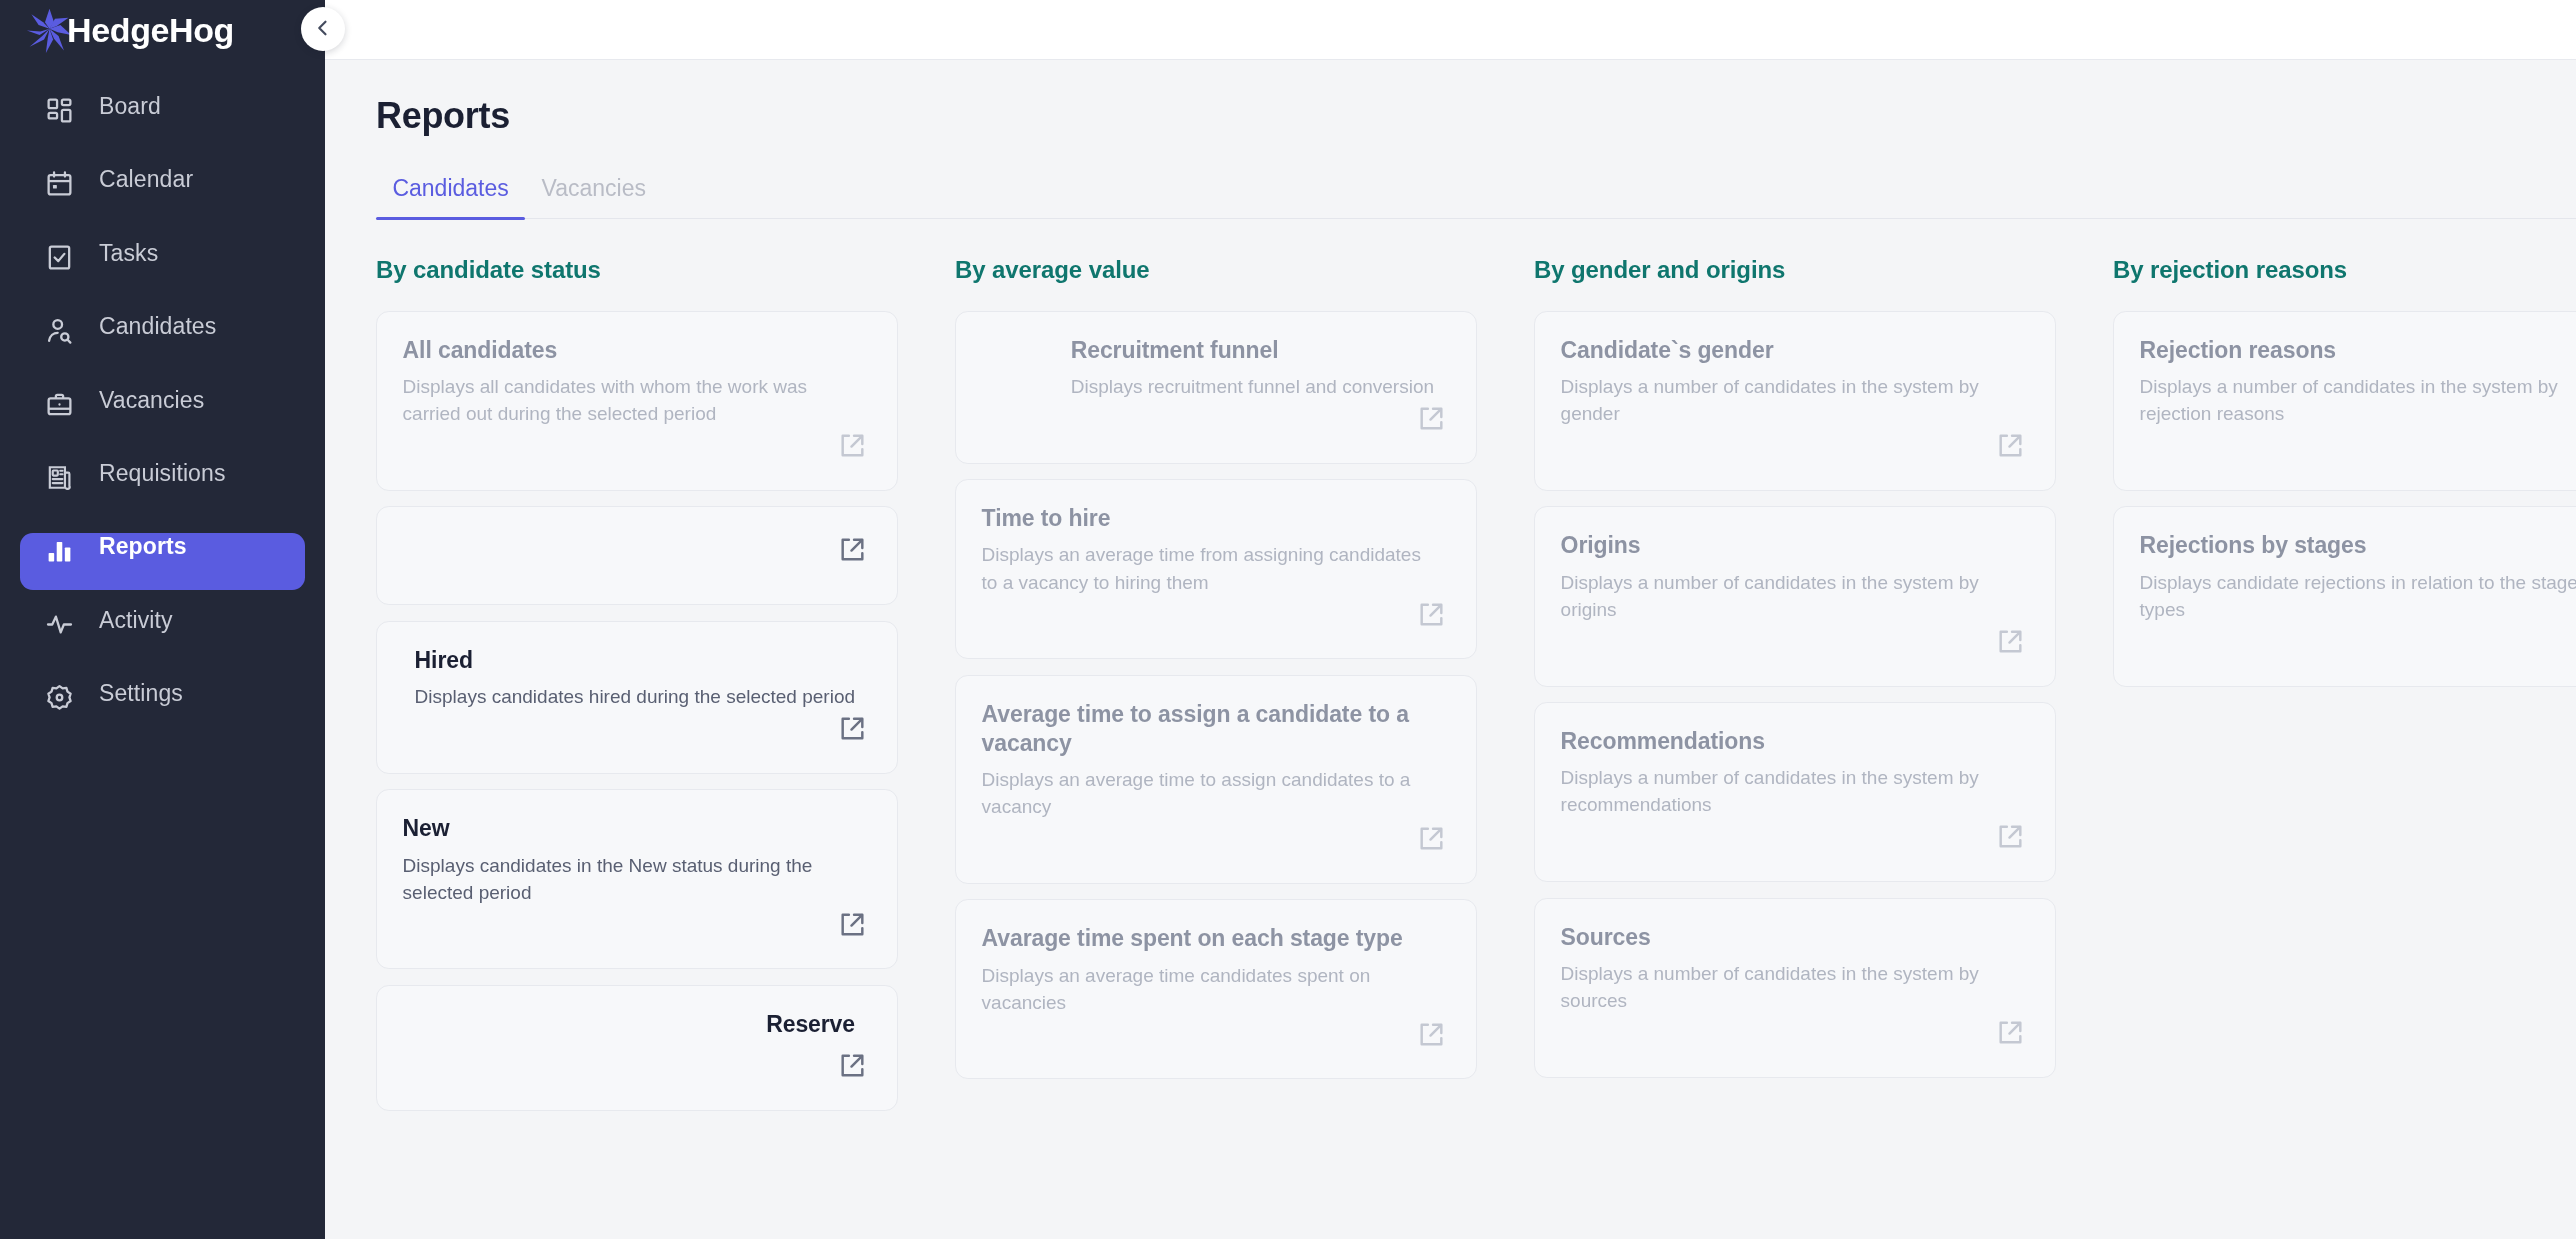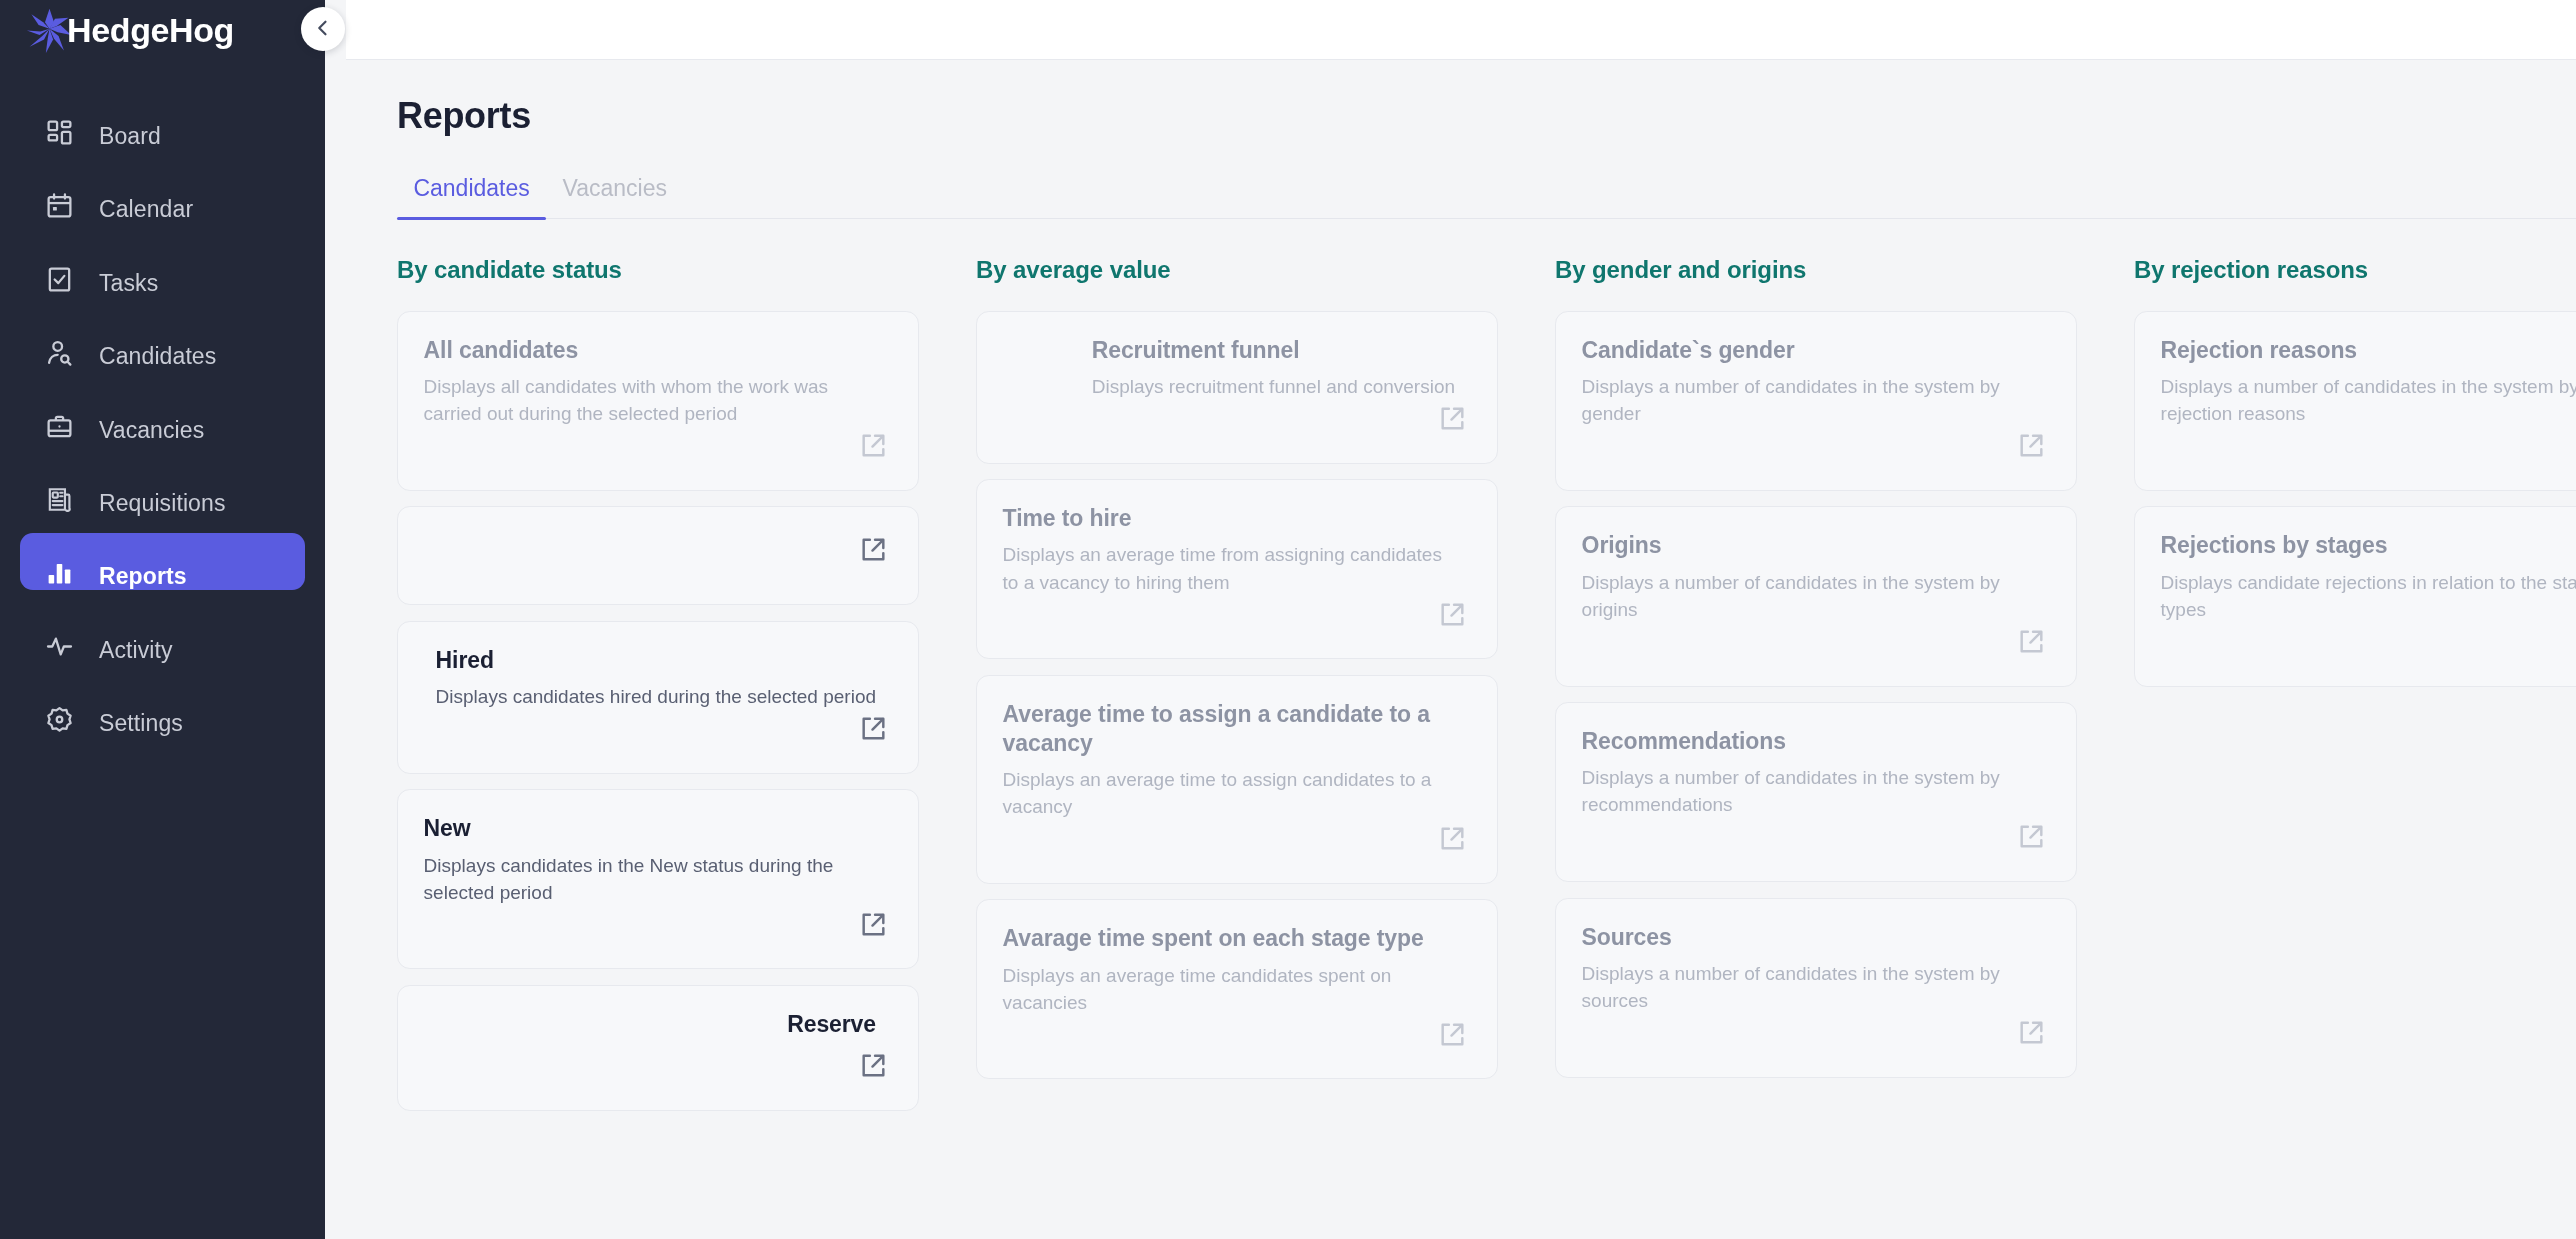--- a/index.html
+++ b/index.html
@@ -10,21 +10,20 @@
     overflow: hidden;
     font-family: "Liberation Sans", sans-serif;
     background: #f4f5f7;
   }
 
   #app {
     position: relative;
     width: 2576px;
     height: 1208px;
     display: flex;
-    gap: 21px;
   }
 
   
   #sidebar {
     width: 325px;
     height: 1240px;
     background: #232838;
     flex: 0 0 325px;
     position: relative;
     z-index: 5;
@@ -52,21 +51,21 @@
     position: relative;
     z-index: 2;
   }
 
   #nav {
     margin-top: 33px;
     padding: 0 20px;
   }
   .nav-item {
     display: flex;
-    align-items: flex-end;
+    align-items: flex-start;
     height: 57px;
     border-radius: 12.8px;
     padding-left: 22px;
     margin-bottom: 16.4px;
     cursor: pointer;
   }
   .nav-item.active { background: #5a5ce0; }
   .nav-ico {
     width: 35px;
     height: 35px;

